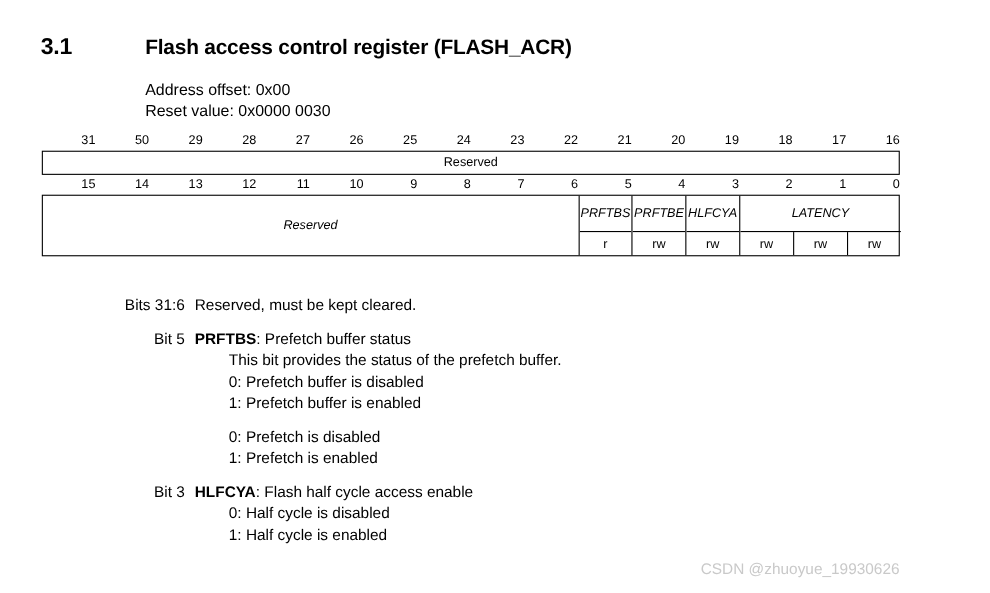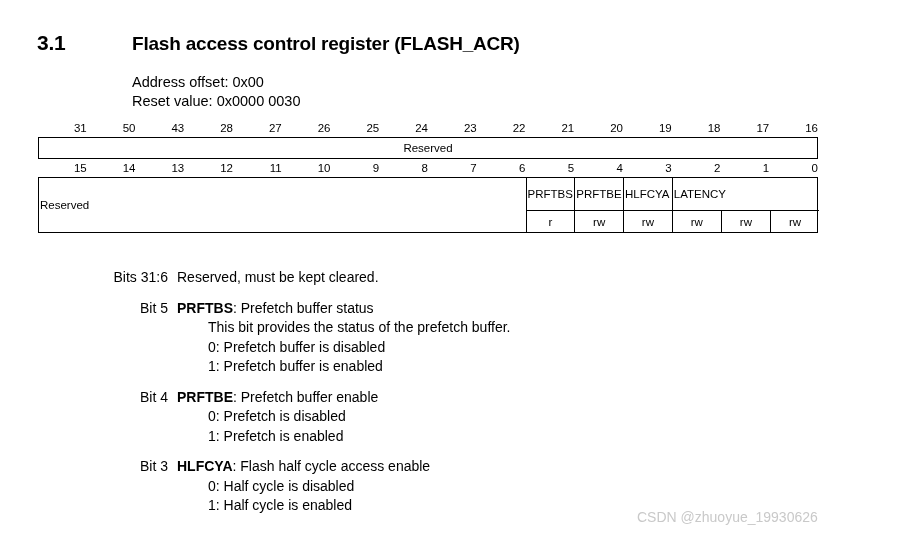--- a/index.html
+++ b/index.html
@@ -82,25 +82,26 @@
     display: flex;
     flex-direction: column;
     overflow: hidden;
   }
   .cell:last-child { border-right: none; }
 
   .cell-name {
     flex: 1 1 auto;
     display: flex;
     align-items: center;
-    justify-content: flex-start;
+    justify-content: center;
     text-align: center;
     font-size: 11.5px;
     line-height: 13px;
     padding: 0 1px;
+    font-style: italic;
   }
   .cell-access {
     flex: 0 0 21px;
     border-top: 1.3px solid #000;
     display: flex;
     align-items: center;
     justify-content: center;
     font-size: 11.5px;
   }
   .access-sub {
@@ -176,21 +177,21 @@
 
 <div class="meta-block">
   <div class="meta-line">Address offset: 0x00</div>
   <div class="meta-line">Reset value: 0x0000 0030</div>
 </div>
 
 <div class="reg-table">
   <div class="bitnum-row" id="bitnums-high">
       <div class="bitnum">31</div>
       <div class="bitnum">50</div>
-      <div class="bitnum">43</div>
+      <div class="bitnum">29</div>
       <div class="bitnum">28</div>
       <div class="bitnum">27</div>
       <div class="bitnum">26</div>
       <div class="bitnum">25</div>
       <div class="bitnum">24</div>
       <div class="bitnum">23</div>
       <div class="bitnum">22</div>
       <div class="bitnum">21</div>
       <div class="bitnum">20</div>
       <div class="bitnum">19</div>
@@ -272,24 +273,20 @@
     <div class="desc-item">
       <div class="desc-head">
         <div class="desc-label">Bit 5</div>
         <div class="desc-title"><b>PRFTBS</b>: Prefetch buffer status</div>
       </div>
       <div class="desc-sub">This bit provides the status of the prefetch buffer.</div>
       <div class="desc-sub">0: Prefetch buffer is disabled</div>
       <div class="desc-sub">1: Prefetch buffer is enabled</div>
     </div>
     <div class="desc-item">
-      <div class="desc-head">
-        <div class="desc-label">Bit 4</div>
-        <div class="desc-title"><b>PRFTBE</b>: Prefetch buffer enable</div>
-      </div>
       <div class="desc-sub">0: Prefetch is disabled</div>
       <div class="desc-sub">1: Prefetch is enabled</div>
     </div>
     <div class="desc-item">
       <div class="desc-head">
         <div class="desc-label">Bit 3</div>
         <div class="desc-title"><b>HLFCYA</b>: Flash half cycle access enable</div>
       </div>
       <div class="desc-sub">0: Half cycle is disabled</div>
       <div class="desc-sub">1: Half cycle is enabled</div>

